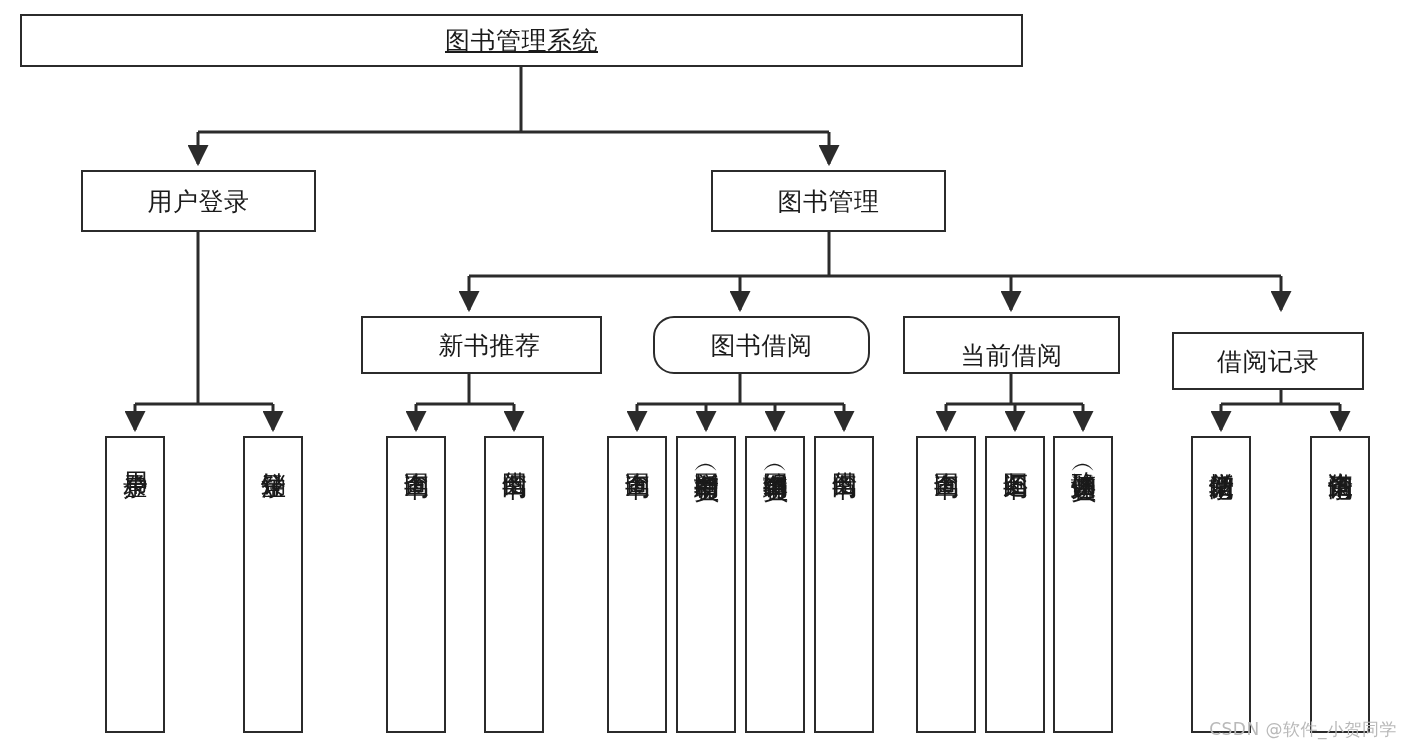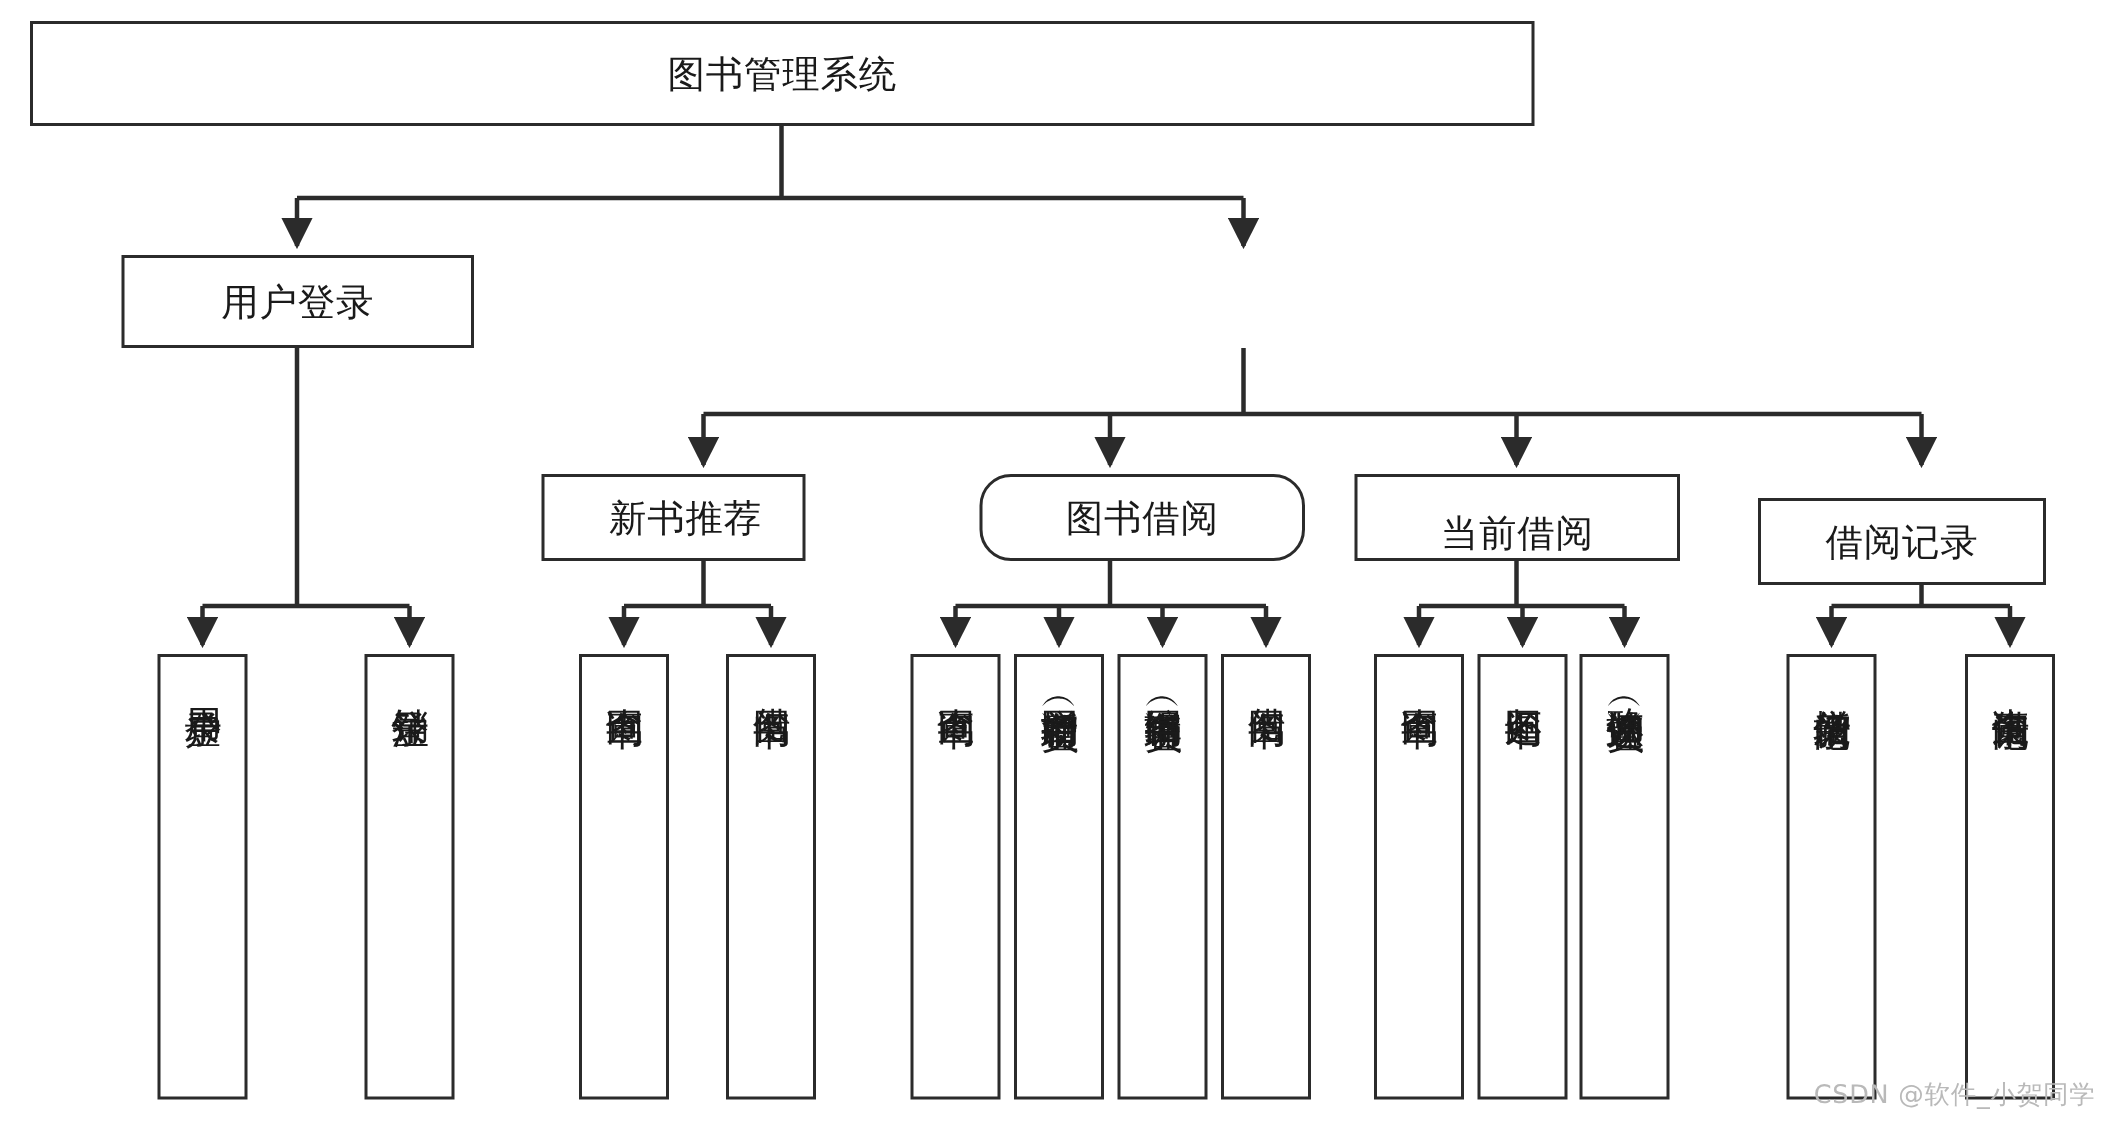--- a/index.html
+++ b/index.html
@@ -112,30 +112,33 @@
       <path d="M 1015 404 L 1015 430" marker-end="url(#arrow)"></path>
       <path d="M 1083 404 L 1083 430" marker-end="url(#arrow)"></path>
 
       <path d="M 1281 374 L 1281 404"></path>
       <path d="M 1221 404 L 1340 404"></path>
       <path d="M 1221 404 L 1221 430" marker-end="url(#arrow)"></path>
       <path d="M 1340 404 L 1340 430" marker-end="url(#arrow)"></path>
     </g>
   </svg>
 
-  <div class="node horiz title" style="left:20px; top:14px; width:1003px; height:70px;">
+  <div class="node horiz title" style="left:20px; top:14px; width:1003px; height:53px;text-decoration:underline;">
     <span>图书管理系统</span>
   </div>
 
   <div class="node horiz" style="left:81px; top:170px; width:235px; height:62px;">
     <span>用户登录</span>
   </div>
 
-
-  <div class="node horiz" style="left:361px; top:316px; width:176px; height:58px;padding-left:16px;">
+  <div class="node horiz" style="left:711px; top:170px; width:235px; height:62px;">
+    <span>图书管理</span>
+  </div>
+
+  <div class="node horiz" style="left:361px; top:316px; width:241px; height:58px;padding-left:16px;">
     <span>新书推荐</span>
   </div>
 
   <div class="node horiz" style="left:653px; top:316px; width:217px; height:58px;border-radius:21px;">
     <span>图书借阅</span>
   </div>
 
   <div class="node horiz" style="left:903px; top:316px; width:217px; height:58px;align-items:flex-end;">
     <span>当前借阅</span>
   </div>

